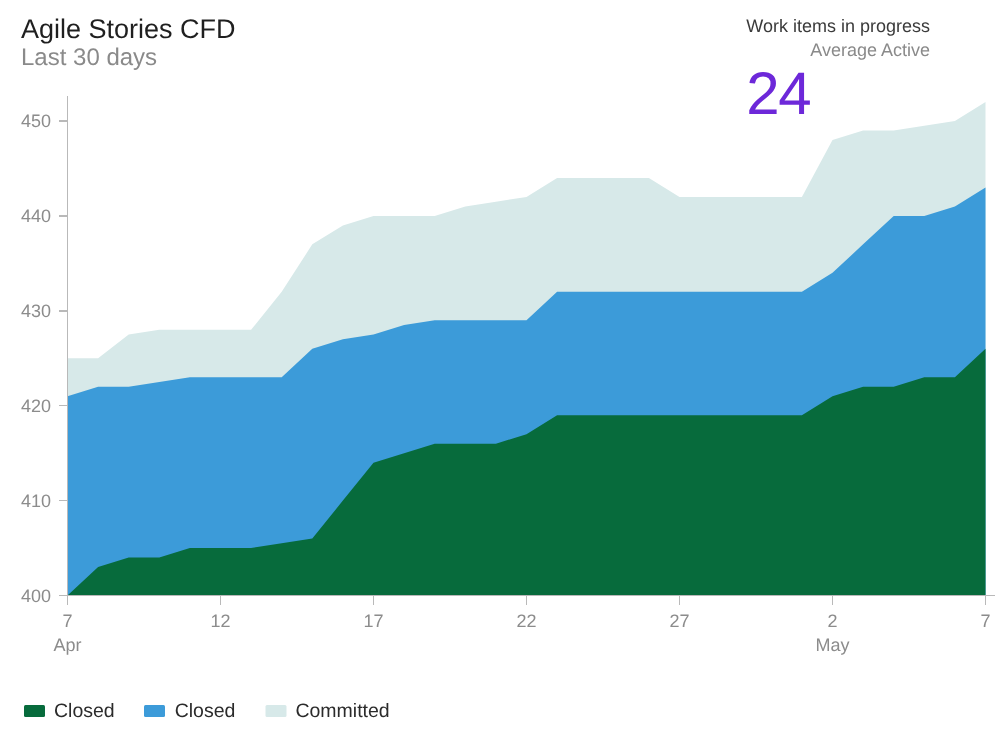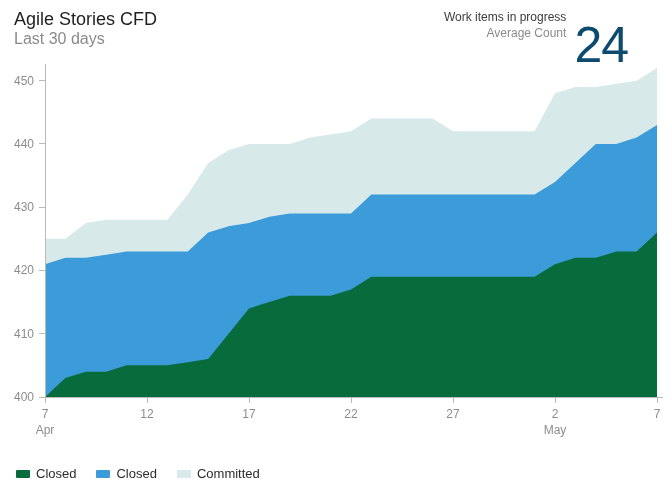--- a/index.html
+++ b/index.html
@@ -47,47 +47,46 @@
     line-height: 15px;
     color: #8a8a8a;
     margin-top: 1px;
     white-space: nowrap;
   }
   #kpi-block {
     position: absolute;
     right: 12px;
     top: 7px;
     display: flex;
-    flex-direction: row;
+    flex-direction: column;
     align-items: flex-start;
   }
   #kpi-labels {
     text-align: right;
     padding-top: 2px;
     padding-right: 8px;
   }
   #kpi-caption {
     font-size: 12px;
     line-height: 16px;
     color: #3b3b3b;
     white-space: nowrap;
   }
   #kpi-subcaption {
     font-size: 12px;
     line-height: 16px;
     color: #8a8a8a;
     white-space: nowrap;
   }
   #kpi-value {
-    font-size: 50px;
+    font-size: 40px;
     line-height: 44px;
     font-weight: 300;
-    color: #0c4a6e;
+    color: #6d28d9;
     letter-spacing: -1px;
-    margin-top: 16px;
   }
 
   
   #plot-wrap {
     position: absolute;
     left: 0;
     top: 58px;
     width: 670px;
     height: 390px;
   }
@@ -151,21 +150,21 @@
 <div id="widget">
 
   <div id="header">
     <div id="title-block">
       <div id="chart-title">Agile Stories CFD</div>
       <div id="chart-subtitle">Last 30 days</div>
     </div>
     <div id="kpi-block">
       <div id="kpi-labels">
         <div id="kpi-caption">Work items in progress</div>
-        <div id="kpi-subcaption">Average Count</div>
+        <div id="kpi-subcaption">Average Active</div>
       </div>
       <div id="kpi-value">24</div>
     </div>
   </div>
 
   <div id="plot-wrap">
     <svg id="plot-svg" width="670" height="390" viewBox="0 0 670 390">
       <g id="areas-group">
           <path d="M45.00,180.83 L65.40,180.83 L85.80,165.01 L106.20,161.85 L126.60,161.85 L147.00,161.85 L167.40,161.85 L187.80,136.54 L208.20,104.90 L228.60,92.25 L249.00,85.92 L269.40,85.92 L289.80,85.92 L310.20,79.60 L330.60,76.43 L351.00,73.27 L371.40,60.62 L391.80,60.62 L412.20,60.62 L432.60,60.62 L453.00,73.27 L473.40,73.27 L493.80,73.27 L514.20,73.27 L534.60,73.27 L555.00,35.31 L575.40,28.98 L595.80,28.98 L616.20,25.82 L636.60,22.65 L657.00,10.00 L657.00,339.00 L45.00,339.00 Z" fill="#d7e9e9"></path>
           <path d="M45.00,206.13 L65.40,199.81 L85.80,199.81 L106.20,196.64 L126.60,193.48 L147.00,193.48 L167.40,193.48 L187.80,193.48 L208.20,174.50 L228.60,168.17 L249.00,165.01 L269.40,158.68 L289.80,155.52 L310.20,155.52 L330.60,155.52 L351.00,155.52 L371.40,136.54 L391.80,136.54 L412.20,136.54 L432.60,136.54 L453.00,136.54 L473.40,136.54 L493.80,136.54 L514.20,136.54 L534.60,136.54 L555.00,123.88 L575.40,104.90 L595.80,85.92 L616.20,85.92 L636.60,79.60 L657.00,66.94 L657.00,339.00 L45.00,339.00 Z" fill="#3c9bd9"></path>

